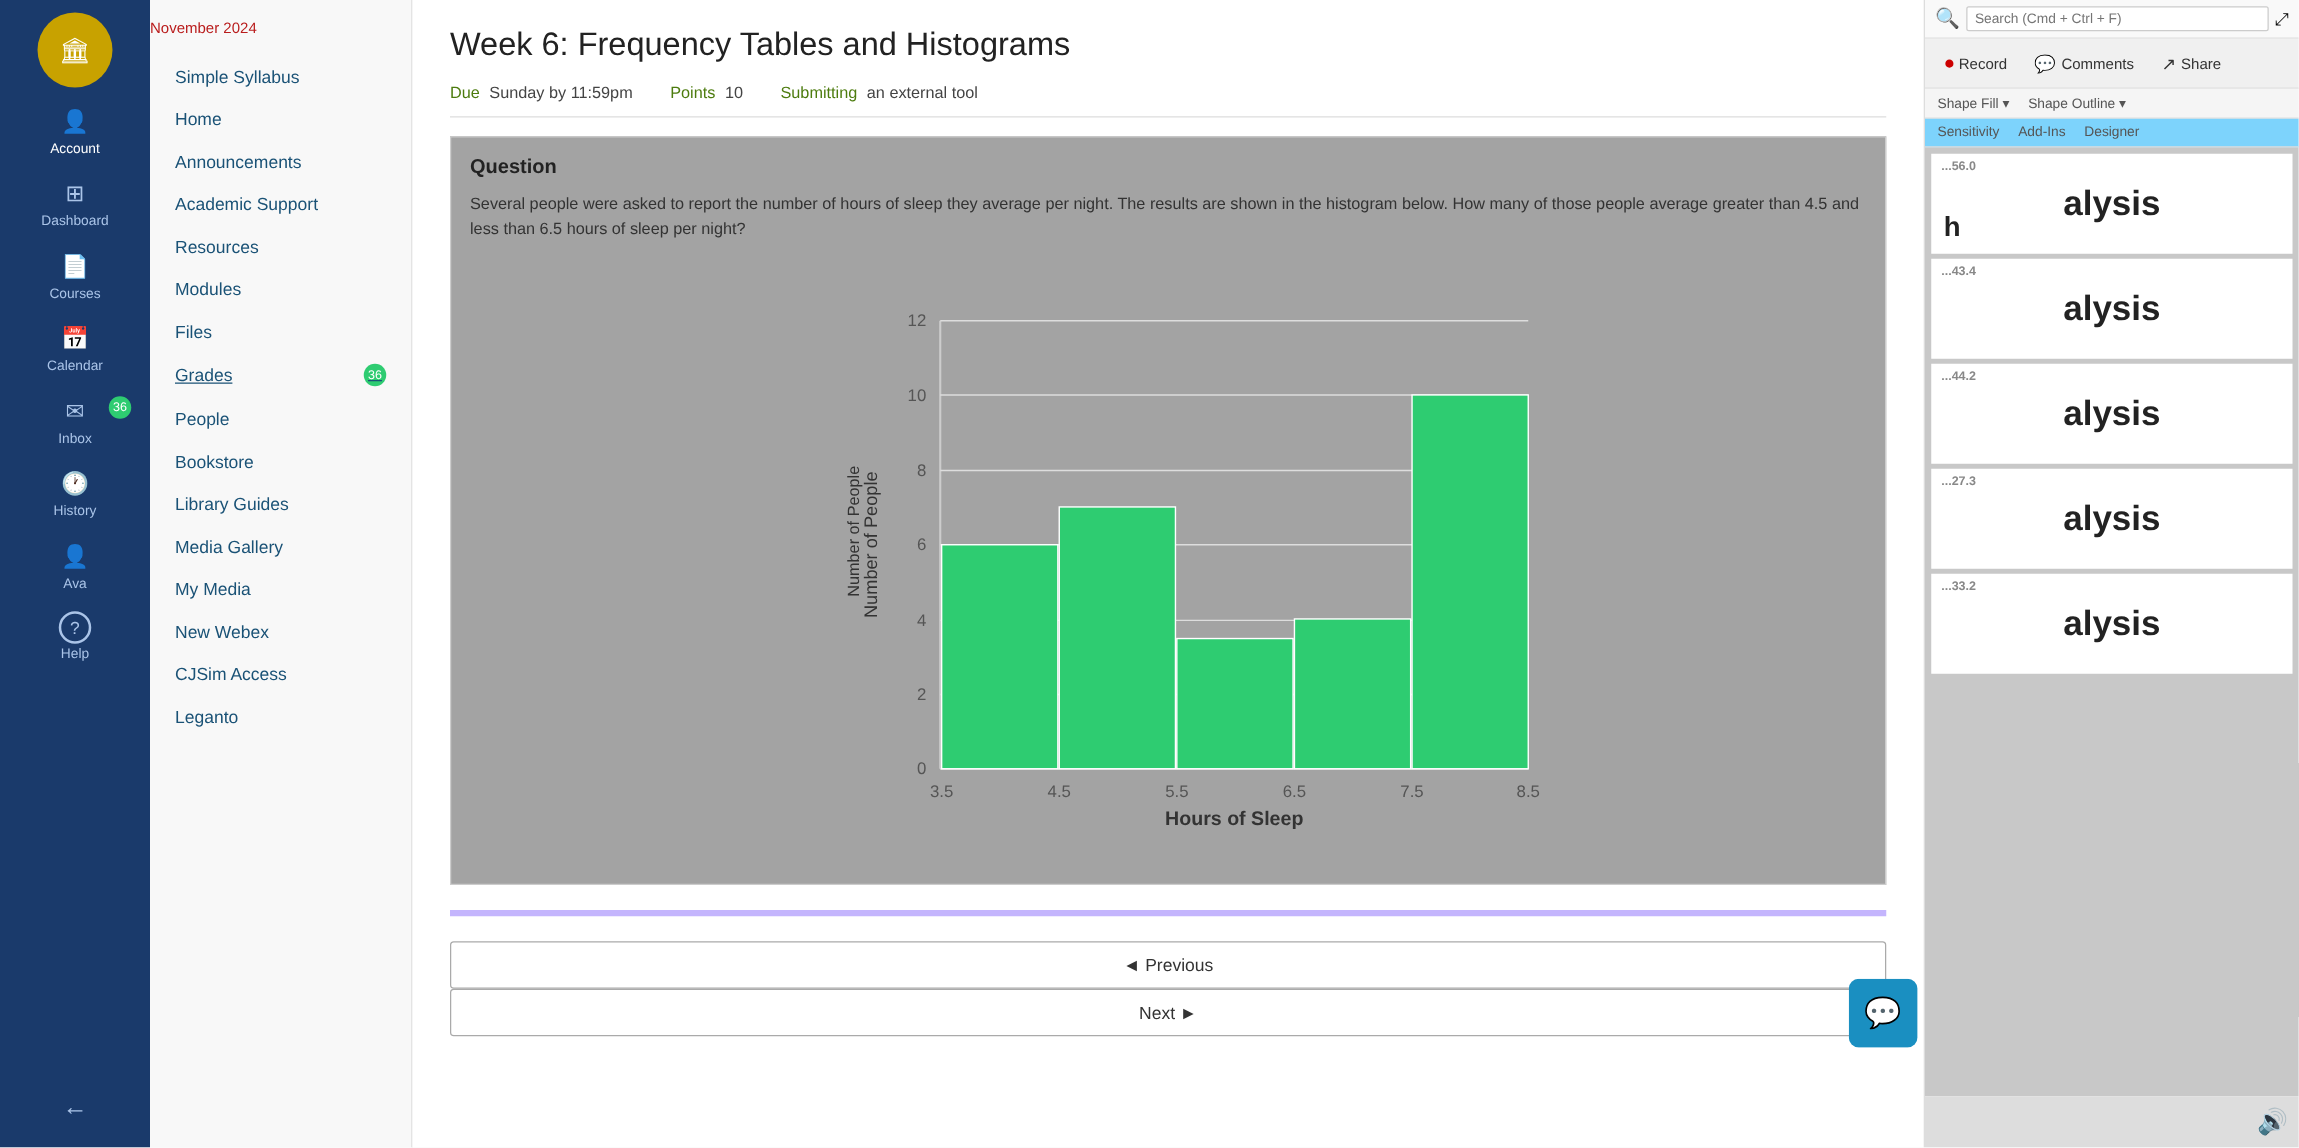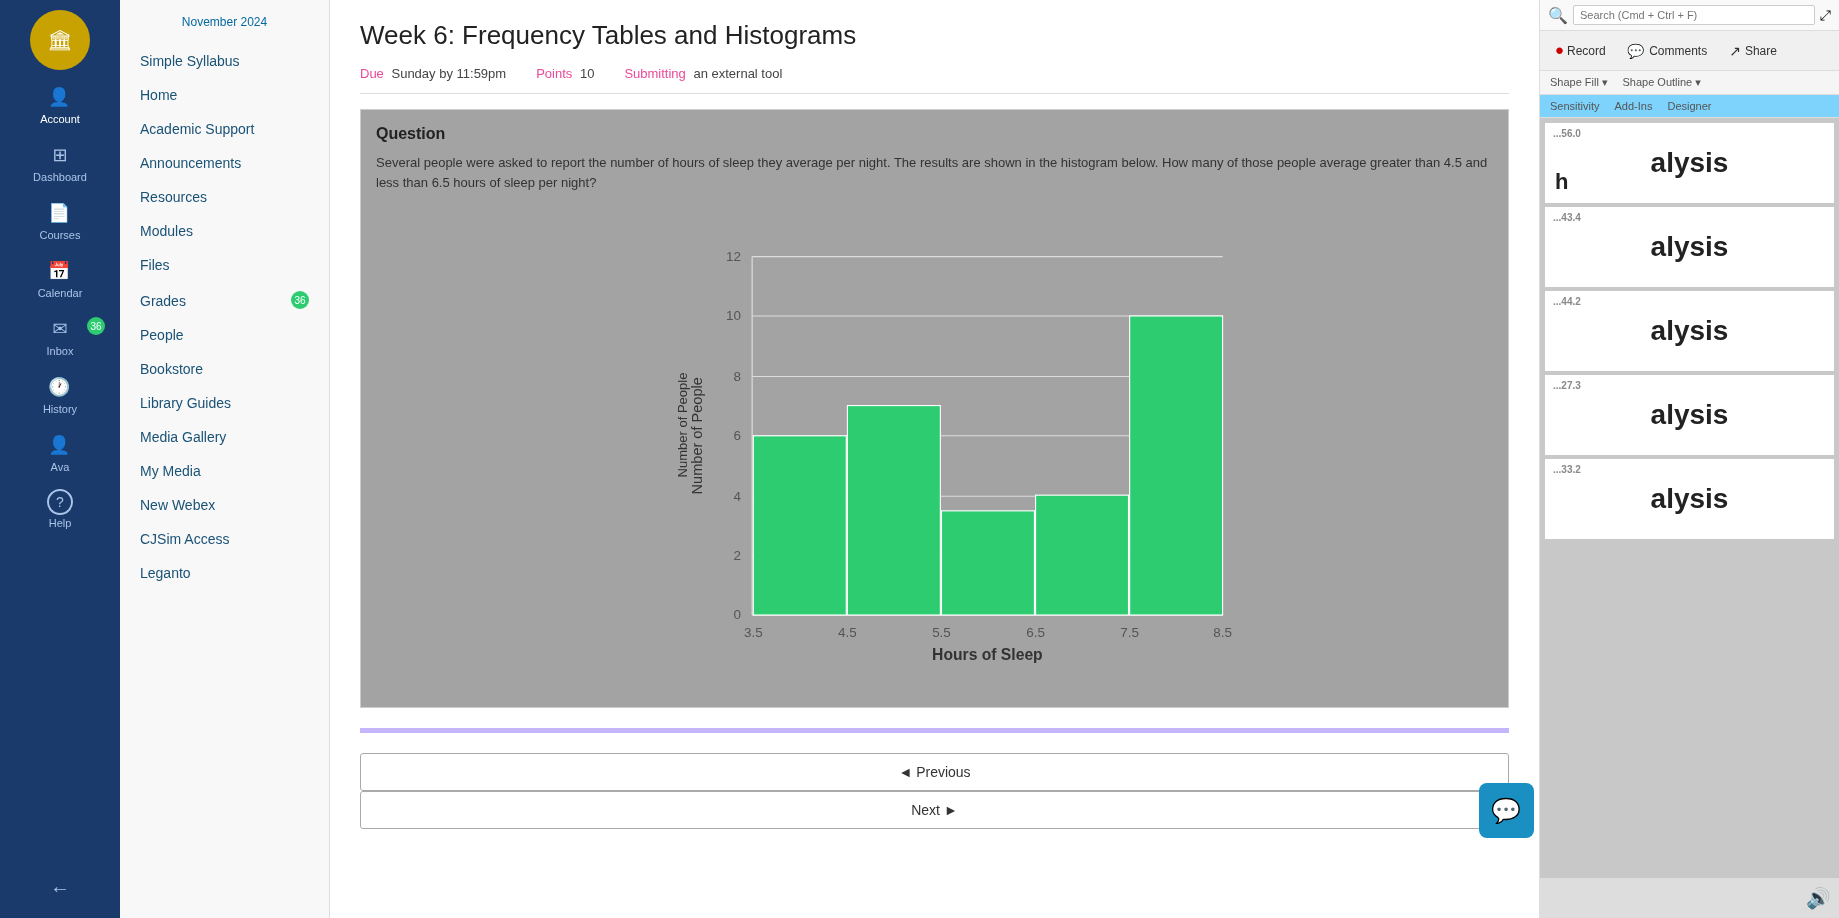--- a/index.html
+++ b/index.html
@@ -67,23 +67,23 @@
     
     .nav-sidebar {
       width: 210px;
       background: #f8f8f8;
       border-right: 1px solid #ddd;
       flex-shrink: 0;
       padding-top: 10px;
       overflow-y: auto;
     }
     .nav-date {
-      text-align: center;
+      text-align: left;
       font-size: 12px;
-      color: #0369a1;
+      color: #b91c1c;
       padding: 5px 0 15px;
     }
     .nav-item {
       display: block;
       padding: 9px 20px;
       color: #1a5276;
       font-size: 14px;
       cursor: pointer;
       text-decoration: none;
     }
@@ -103,21 +103,21 @@
     }
     .meta-bar {
       display: flex;
       gap: 30px;
       font-size: 13px;
       color: #444;
       margin-bottom: 15px;
       padding-bottom: 12px;
       border-bottom: 1px solid #ddd;
     }
-    .meta-bar .meta-label { color: #ec4899; margin-right: 4px; }
+    .meta-bar .meta-label { color: #4d7c0f; margin-right: 4px; }
     .question-box {
       border: 1px solid #ccc;
       background: #a3a3a3;
       padding: 15px;
       margin-bottom: 20px;
     }
     .question-title {
       font-size: 16px;
       font-weight: bold;
       margin-bottom: 10px;
@@ -364,26 +364,26 @@
 
   <div class="sidebar-bottom">
     <div class="sidebar-collapse">←</div>
   </div>
 </div>
 
 <div class="nav-sidebar">
   <div class="nav-date">November 2024</div>
   <a class="nav-item">Simple Syllabus</a>
   <a class="nav-item">Home</a>
+  <a class="nav-item">Announcements</a>
   <a class="nav-item">Academic Support</a>
-  <a class="nav-item">Announcements</a>
   <a class="nav-item">Resources</a>
   <a class="nav-item">Modules</a>
   <a class="nav-item">Files</a>
-  <a class="nav-item" style="display:flex;align-items:flex-end;justify-content:space-between;">
+  <a class="nav-item" style="display:flex;align-items:center;justify-content:space-between;text-decoration:underline;">
     <span>Grades</span>
     <span style="background:#2ecc71;color:white;font-size:10px;border-radius:50%;width:18px;height:18px;display:flex;align-items:center;justify-content:center;">36</span>
   </a>
   <a class="nav-item">People</a>
   <a class="nav-item">Bookstore</a>
   <a class="nav-item">Library Guides</a>
   <a class="nav-item">Media Gallery</a>
   <a class="nav-item">My Media</a>
   <a class="nav-item">New Webex</a>
   <a class="nav-item">CJSim Access</a>

